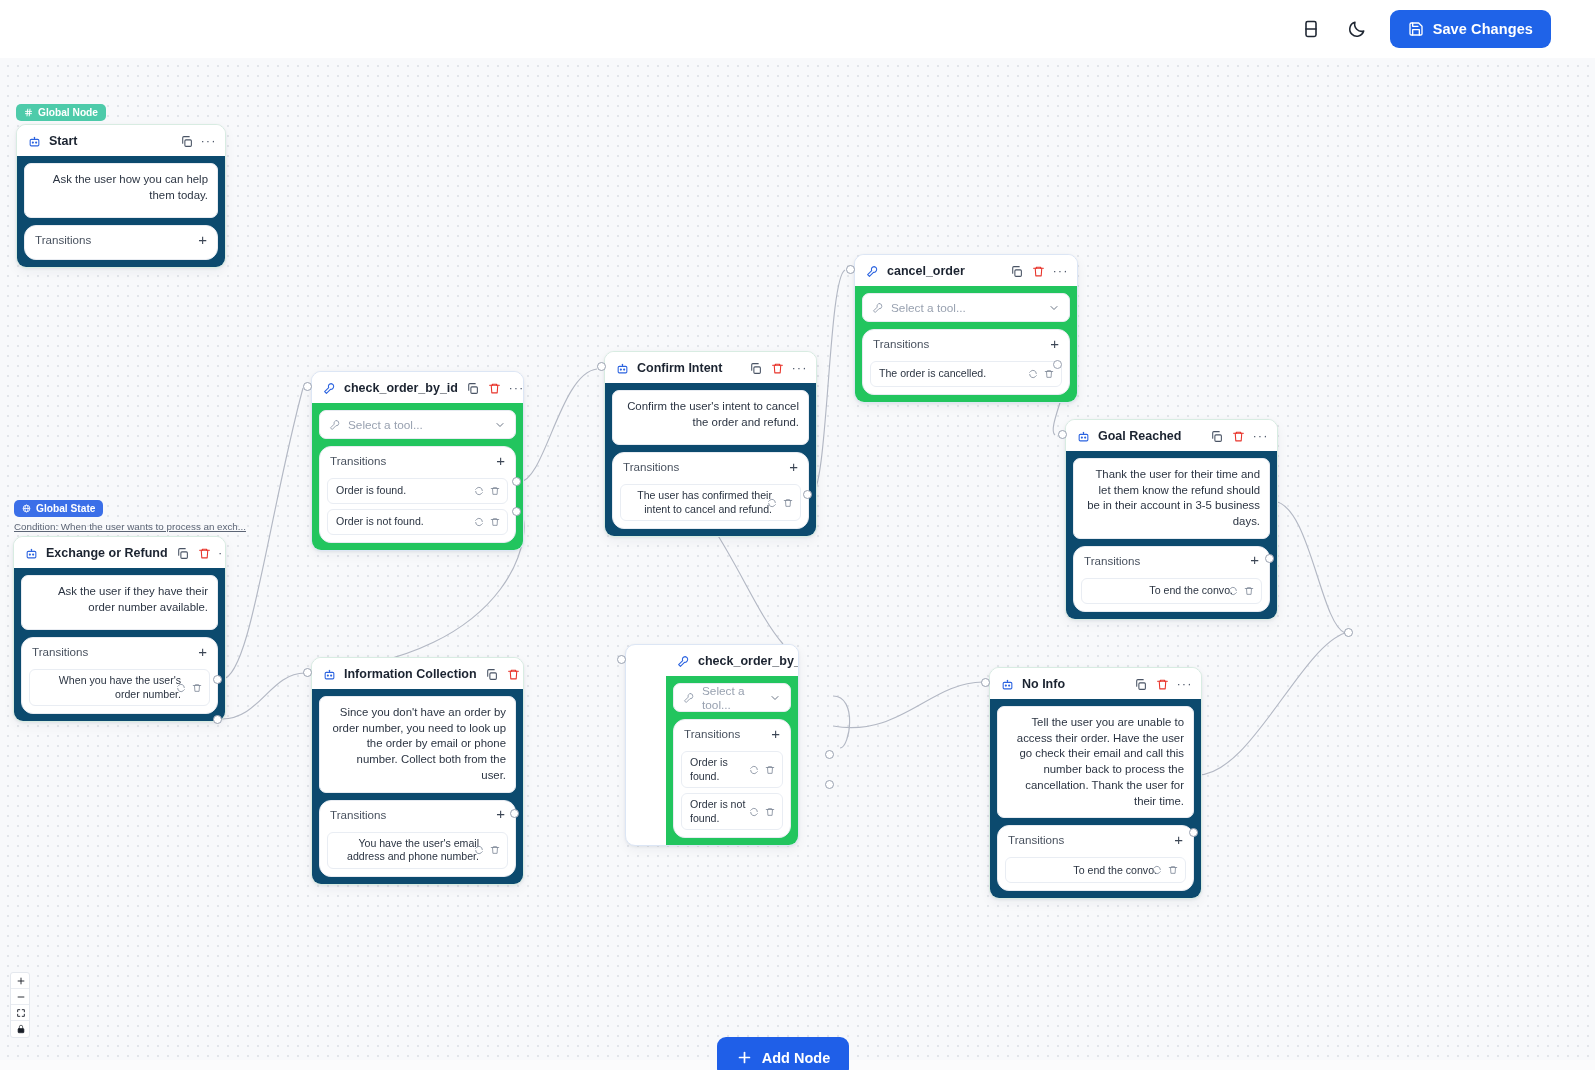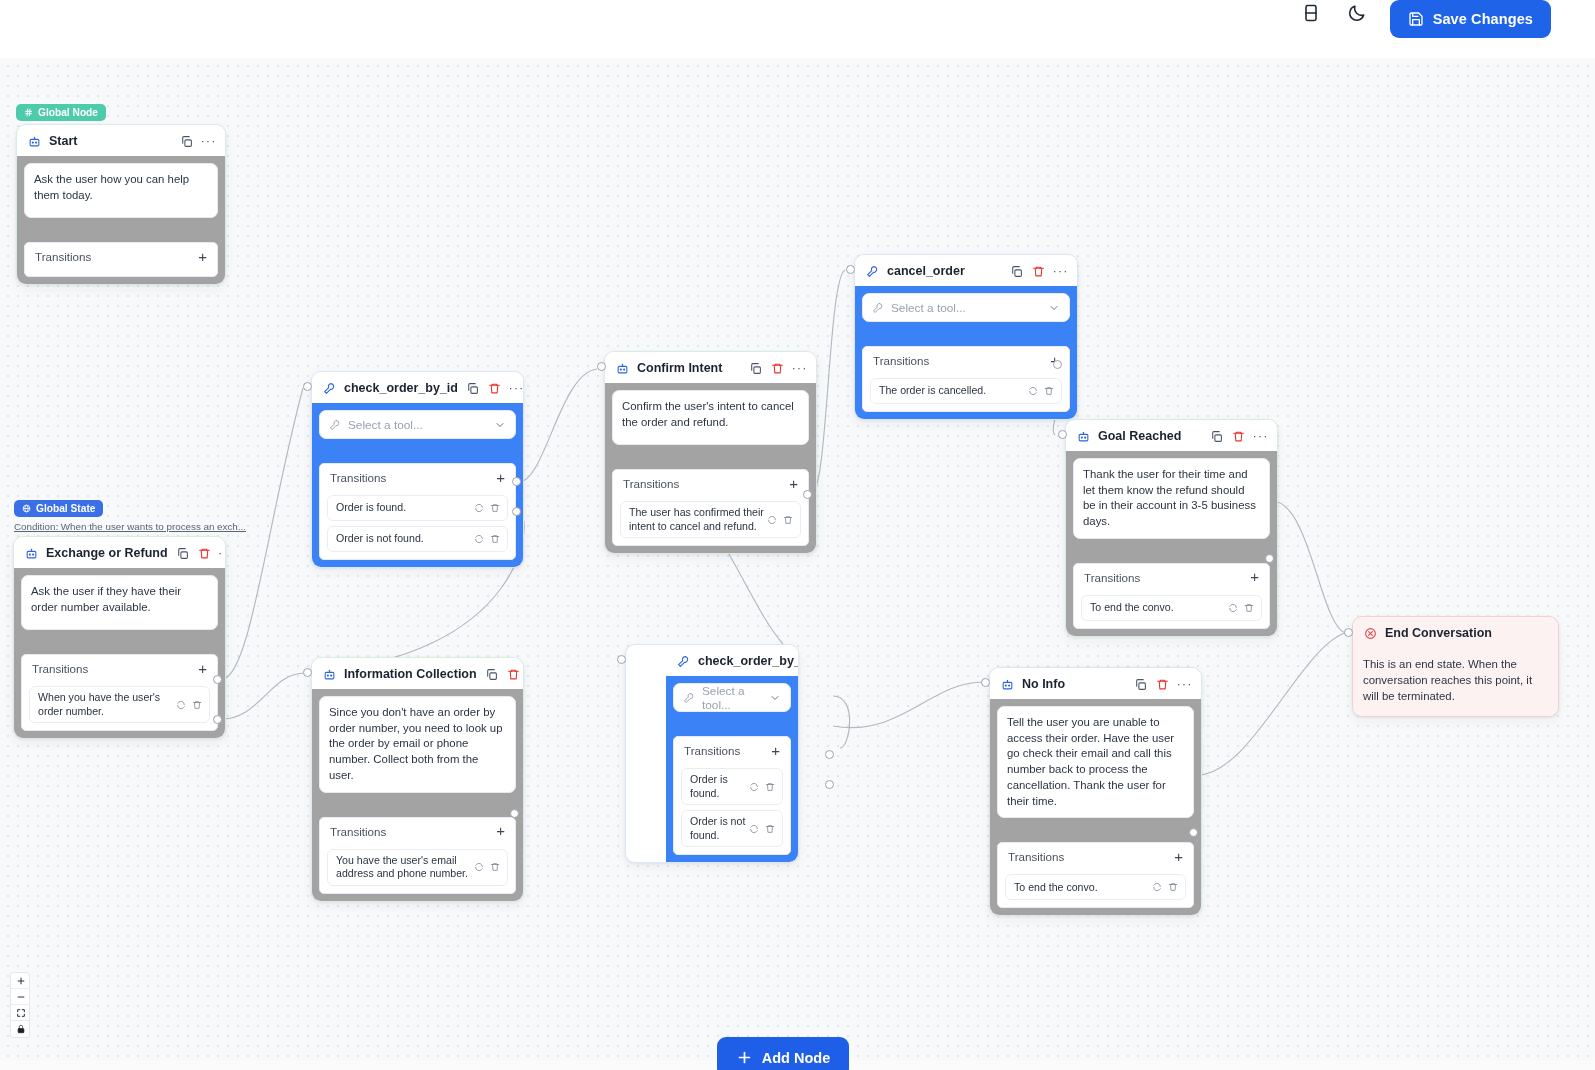--- a/index.html
+++ b/index.html
@@ -20,21 +20,21 @@
     background-image: radial-gradient(circle, #e2e5ea 1px, transparent 1px);
     background-size: 10px 10px;
     background-position: 3px 3px;
   }
 
   
   #header {
     position: absolute; left: 0; top: 0;
     width: 1595px; height: 58px;
     background: #ffffff;
-    display: flex; align-items: flex-start; justify-content: flex-end;
+    display: flex; align-items: center; justify-content: flex-end;
     padding-right: 44px;
     gap: 20px;
     z-index: 50;
   }
   .hdr-icon {
     width: 26px; height: 26px;
     display: flex; align-items: center; justify-content: center;
     color: #1f2733; cursor: pointer;
   }
   #save-btn {
@@ -78,22 +78,22 @@
   }
   .node-head-icons { display: flex; align-items: center; gap: 9px; }
   .hicon { width: 13px; height: 13px; display: block; cursor: pointer; }
   .hicon.dots { width: 13px; height: 13px; display:flex; align-items:center; justify-content:center;
                 font-size: 13px; color:#505a6b; line-height: 0; letter-spacing:1px;}
   .type-icon { width: 13px; height: 13px; flex: 0 0 auto; display:block; }
 
   .node-body {
     padding: 7px;
   }
-  .node.agent .node-body { background: #a3a3a3; }
-  .node.tool  .node-body { background: #3b82f6; }
+  .node.agent .node-body { background: #0c4a6e; text-align: right; }
+  .node.tool  .node-body { background: #22c55e; }
   .node.end   .node-body { background: #fdf2f2; padding: 8px 10px 11px 10px;}
 
   .prompt-box {
     background: #ffffff;
     border: 1px solid #e7ebf1;
     border-radius: 7px;
     padding: 8px 9px;
     font-size: 11.4px;
     line-height: 1.38;
     color: #2b3442;
@@ -107,24 +107,24 @@
     border-radius: 7px;
     height: 29px;
     display: flex; align-items: center;
     padding: 0 9px;
     gap: 7px;
     cursor: pointer;
   }
   .tool-select .ph { font-size: 11.8px; color: #98a1b0; flex: 1 1 auto; }
 
   .transitions {
-    margin-top: 24px;
+    margin-top: 7px;
     background: #ffffff;
     border: 1px solid #e7ebf1;
-    border-radius: 5px;
+    border-radius: 12px;
     padding: 6px 7px 7px 7px;
   }
   .tr-head {
     display: flex; align-items: center; justify-content: space-between;
     padding: 1px 3px 6px 3px;
   }
   .tr-head .lbl { font-size: 11.6px; color: #49525f; }
   .tr-head .plus { font-size: 15px; color: #3c4655; line-height: 10px; cursor: pointer; }
 
   .tr-row {
@@ -842,35 +842,20 @@
                 </svg>
               </span>
           </span>
         </div>
       </div>
     </div>
   </div>
   <div class="port" style="left:981px; top:630px;"></div>
   <div class="port" style="left:1189px; top:780px;"></div>
 
-  <div class="node end" style="left:1352px; top:568px; width:207px;">
-    <div class="node-head" style="background:#fdf2f2;">
-      <span class="type-icon">
-        <svg viewBox="0 0 24 24" fill="none" stroke="#e0484a" stroke-width="2" stroke-linecap="round">
-            <circle cx="12" cy="12" r="9"></circle>
-            <line x1="8.5" y1="8.5" x2="15.5" y2="15.5"></line>
-            <line x1="15.5" y1="8.5" x2="8.5" y2="15.5"></line>
-          </svg>
-      </span>
-      <span class="node-title">End Conversation</span>
-    </div>
-    <div class="node-body">
-      <div class="end-text">This is an end state. When the conversation reaches this point, it will be terminated.</div>
-    </div>
-  </div>
   <div class="port" style="left:1344px; top:580px;"></div>
 
   <div id="zoom-controls">
     <div class="zbtn">
       <svg viewBox="0 0 24 24" fill="none" stroke="currentColor" stroke-width="2.2" stroke-linecap="round">
           <line x1="12" y1="5" x2="12" y2="19"></line>
           <line x1="5" y1="12" x2="19" y2="12"></line>
         </svg>
     </div>
     <div class="zbtn">

